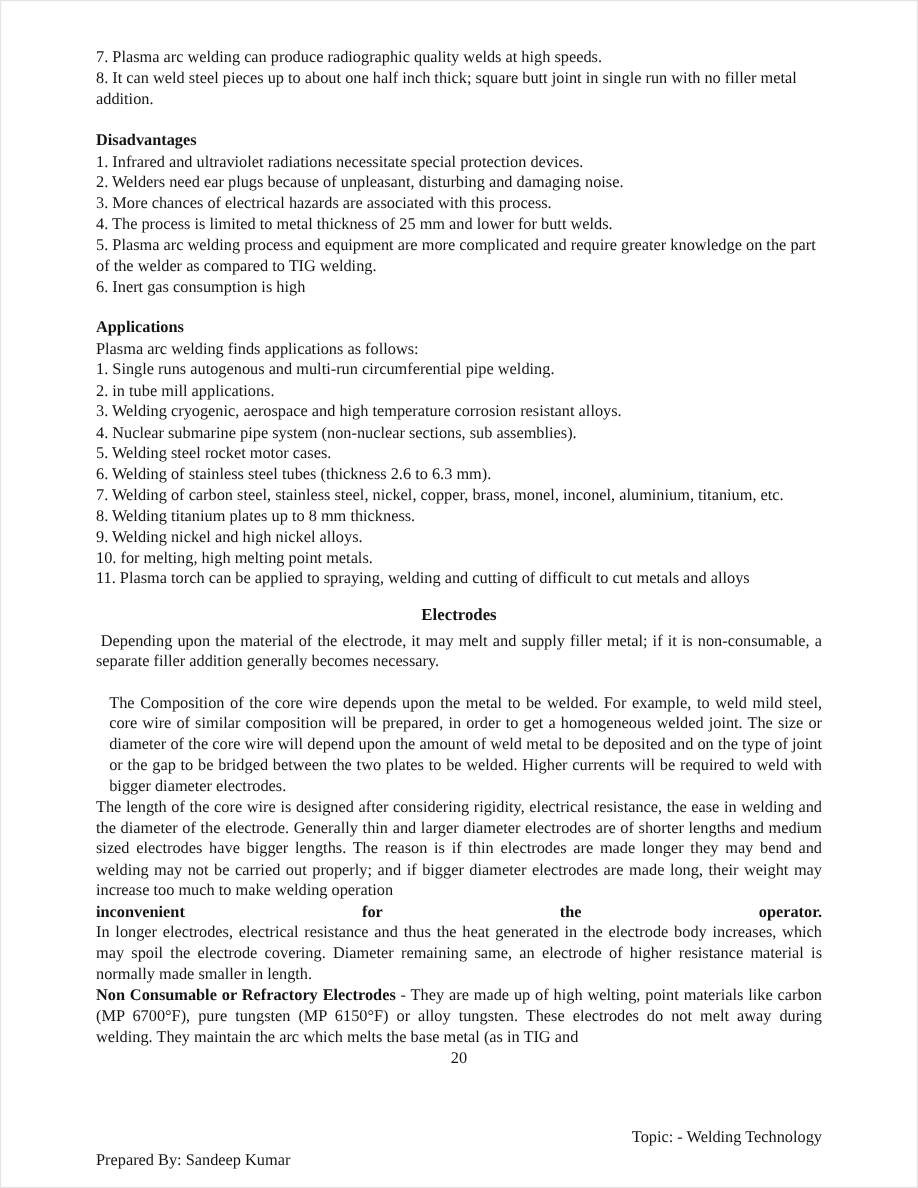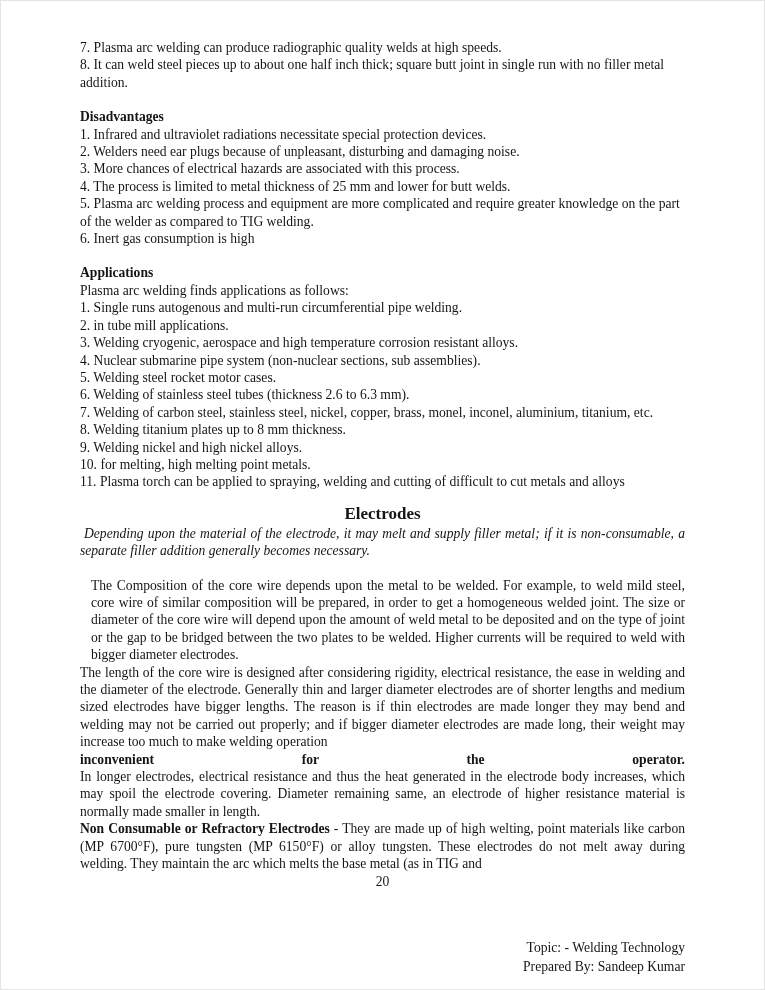--- a/index.html
+++ b/index.html
@@ -19,37 +19,37 @@
   }
   p { margin: 0; }
   .body-text { text-align: left; }
   .sec-heading {
     font-weight: bold;
     margin-top: 17px;
   }
   .center-heading {
     text-align: center;
     font-weight: bold;
-    font-size: 17px;
+    font-size: 14px;
     line-height: 21px;
     margin: 12px 0 1px 0;
   }
   .justify { text-align: justify; }
-  .indent-sm { text-indent: 4px; font-style: italic; }
+  .indent-sm { text-indent: 4px; }
   .gap-top { margin-top: 17px; margin-left: 11px; }
   .force-last {
     text-align: justify;
     -moz-text-align-last: justify;
     text-align-last: justify;
     font-weight: bold;
   }
   .page-num { text-align: center; margin-top: 1px; }
   .footer { margin-top: 9px; }
   .footer-topic { text-align: right; margin-top: 48px; }
-  .footer-prepared { text-align: right; margin-top: 2px; }
+  .footer-prepared { text-align: left; margin-top: 2px; }
   strong { font-weight: bold; }
 </style>
 </head>
 <body>
 
 <div class="page">
 
   <p class="body-text">7. Plasma arc welding can produce radiographic quality welds at high speeds.</p>
   <p class="body-text">8. It can weld steel pieces up to about one half inch thick; square butt joint in single run with no filler metal addition.</p>
 

